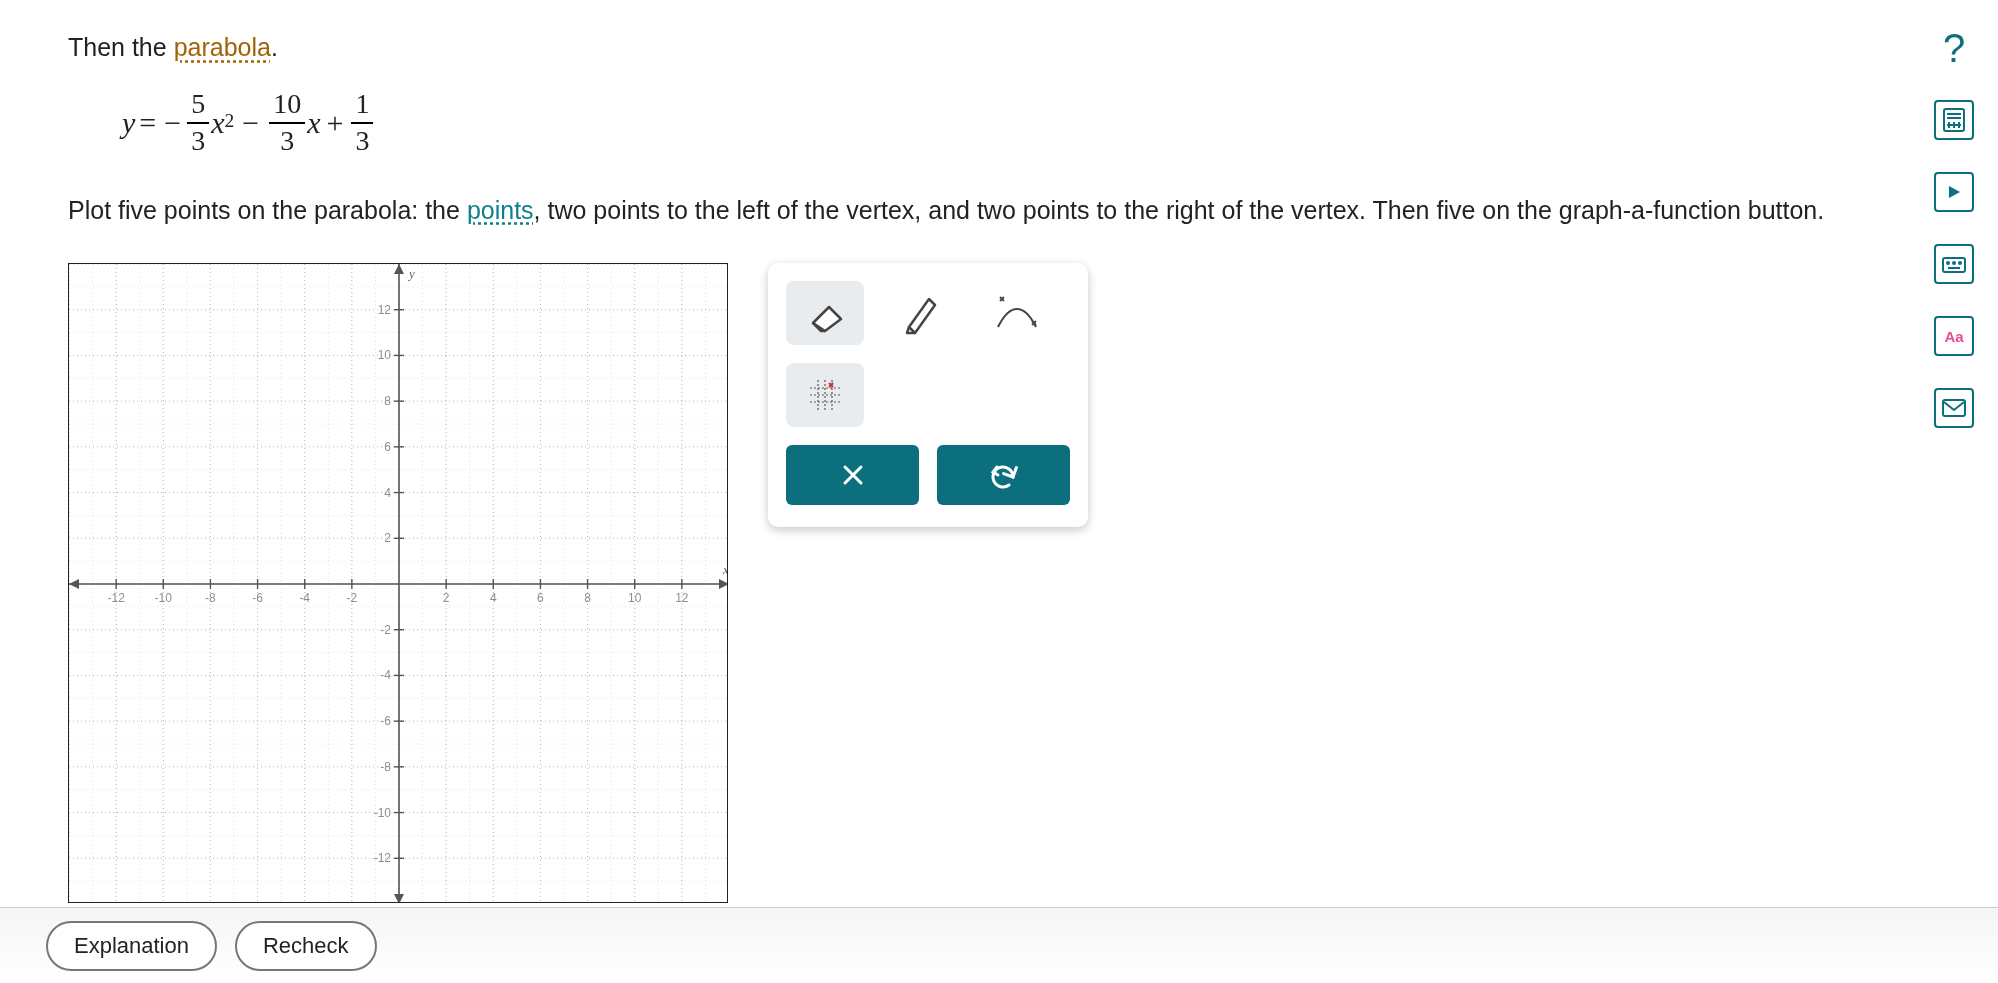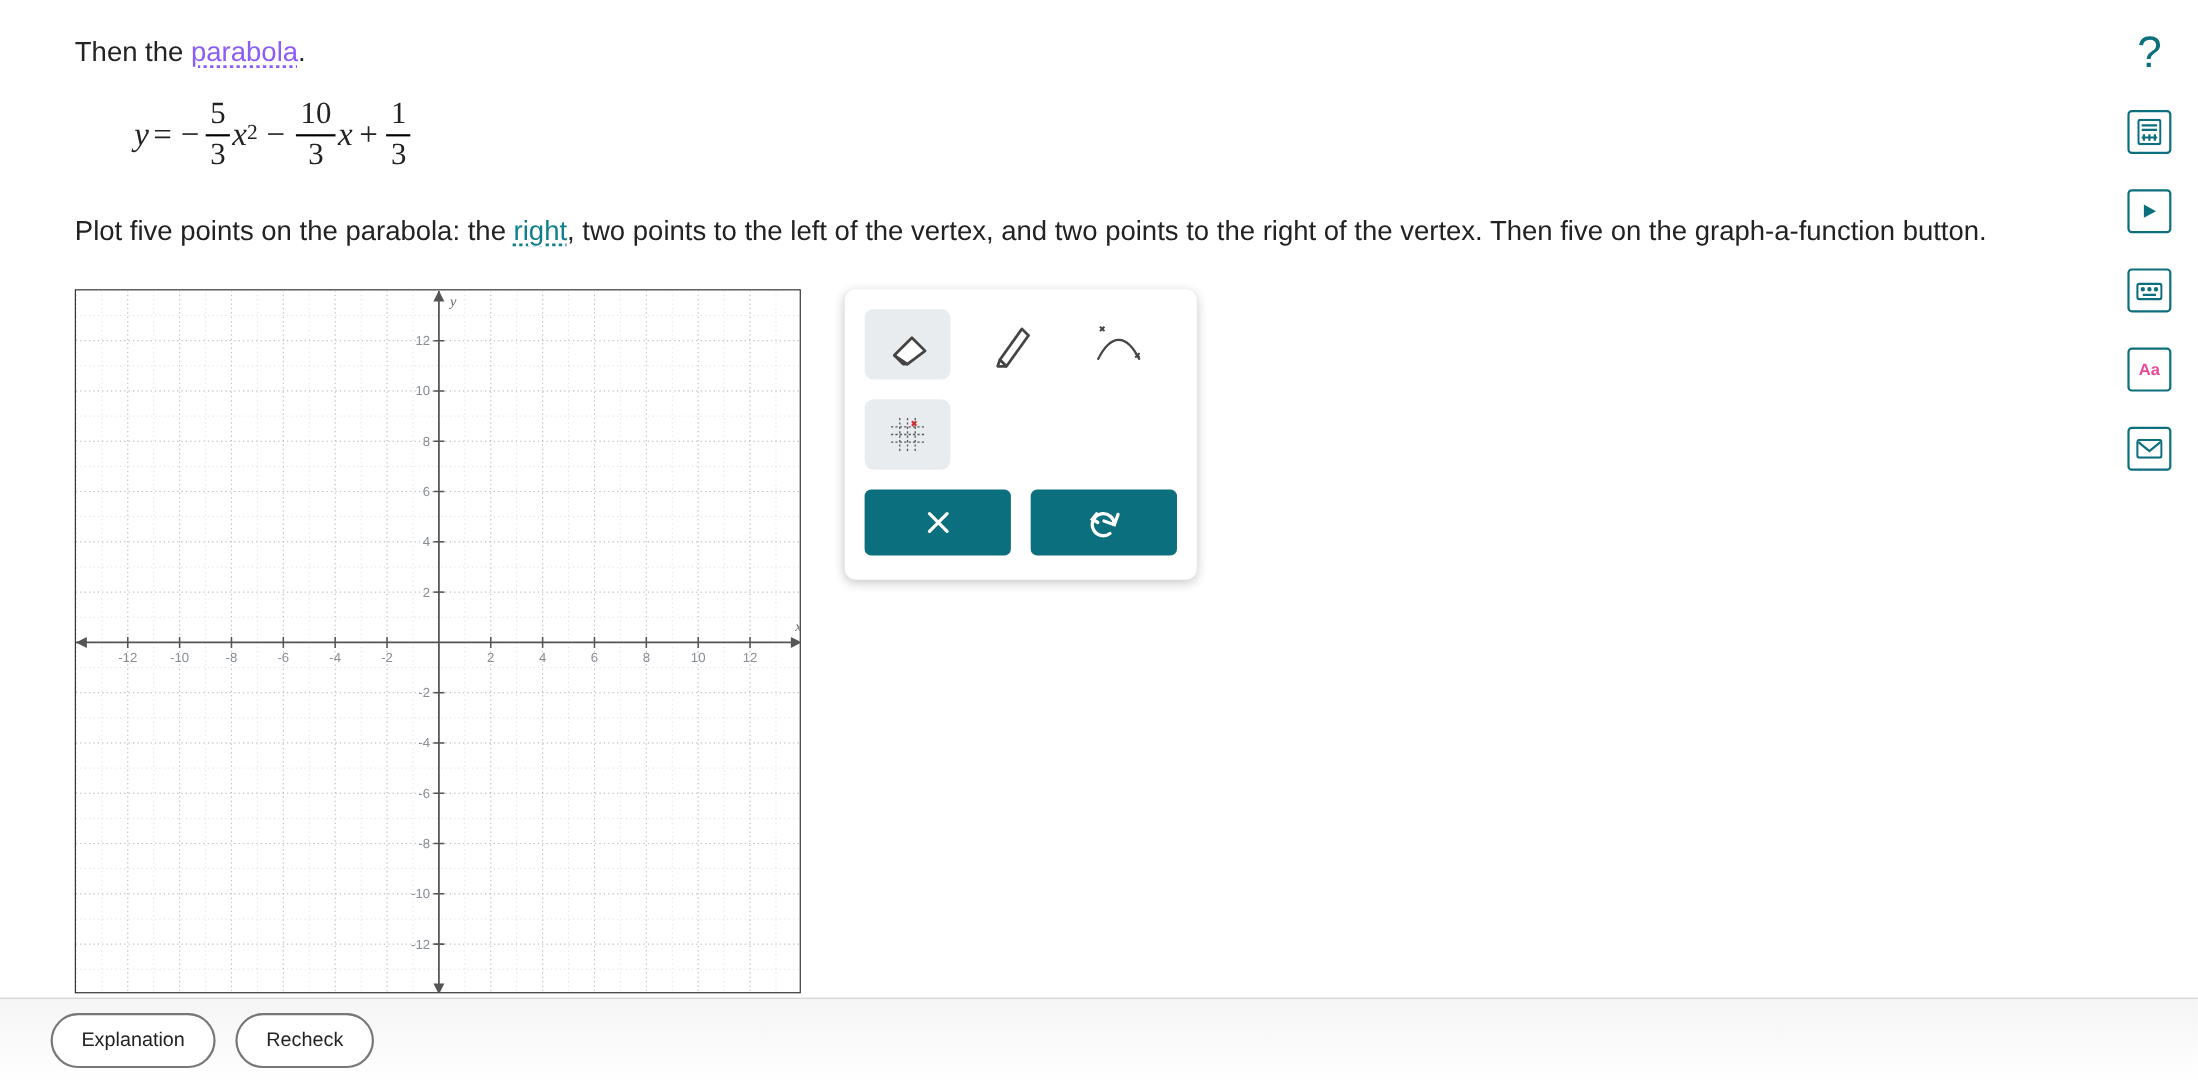--- a/index.html
+++ b/index.html
@@ -22,21 +22,21 @@
     top: 30px;
     width: 1820px;
   }
 
   .prompt-line {
     font-size: 25px;
     line-height: 1.4;
     margin-bottom: 24px;
   }
   .prompt-line .link {
-    color: #8b5cf6;
+    color: #a16207;
     text-decoration: underline dotted;
     text-underline-offset: 4px;
   }
 
   
   .equation {
     font-family: "Cambria Math", "Times New Roman", serif;
     font-size: 30px;
     margin: 18px 0 34px 54px;
     display: flex;
@@ -178,21 +178,21 @@
     align-items: center;
     padding-left: 46px;
     gap: 18px;
   }
   .footer-btn {
     height: 50px;
     padding: 0 26px;
     border: 2px solid #777;
     border-radius: 26px;
     background: #fff;
-    font-size: 18px;
+    font-size: 22px;
     display: flex;
     align-items: center;
     cursor: pointer;
   }
   .footer-btn.primary {
     font-weight: 400;
   }
 </style>
 </head>
 <body>
@@ -254,21 +254,21 @@
     <span class="var">x</span>
     <span class="op" style="padding:0 6px;">+</span>
     <span class="frac">
       <span class="num">1</span>
       <span class="bar"></span>
       <span class="den">3</span>
     </span>
   </div>
 
   <div class="instruction">
-    <span>Plot five points on the parabola: the </span><span class="link" style="color:#0e7f8c;text-decoration:underline dotted;text-underline-offset:4px;">right</span><span>, two points to the left of the vertex, and two points to the right of the vertex. Then five on the graph-a-function button.</span>
+    <span>Plot five points on the parabola: the </span><span class="link" style="color:#0e7f8c;text-decoration:underline dotted;text-underline-offset:4px;">points</span><span>, two points to the left of the vertex, and two points to the right of the vertex. Then five on the graph-a-function button.</span>
   </div>
 
   <div class="workrow">
 
     <div class="graph-wrap">
       <svg id="graph-svg" class="graph-svg" width="660" height="640" viewBox="0 0 660 640">
           <line x1="0" y1="0" x2="0" y2="640" stroke="#c9ccd0" stroke-width="0.6" stroke-dasharray="1 3"></line>
           <line x1="23.57142857142857" y1="0" x2="23.57142857142857" y2="640" stroke="#c9ccd0" stroke-width="0.6" stroke-dasharray="1 3"></line>
           <line x1="47.14285714285714" y1="0" x2="47.14285714285714" y2="640" stroke="#c9ccd0" stroke-width="0.6" stroke-dasharray="1 3"></line>
           <line x1="70.71428571428571" y1="0" x2="70.71428571428571" y2="640" stroke="#c9ccd0" stroke-width="0.6" stroke-dasharray="1 3"></line>

